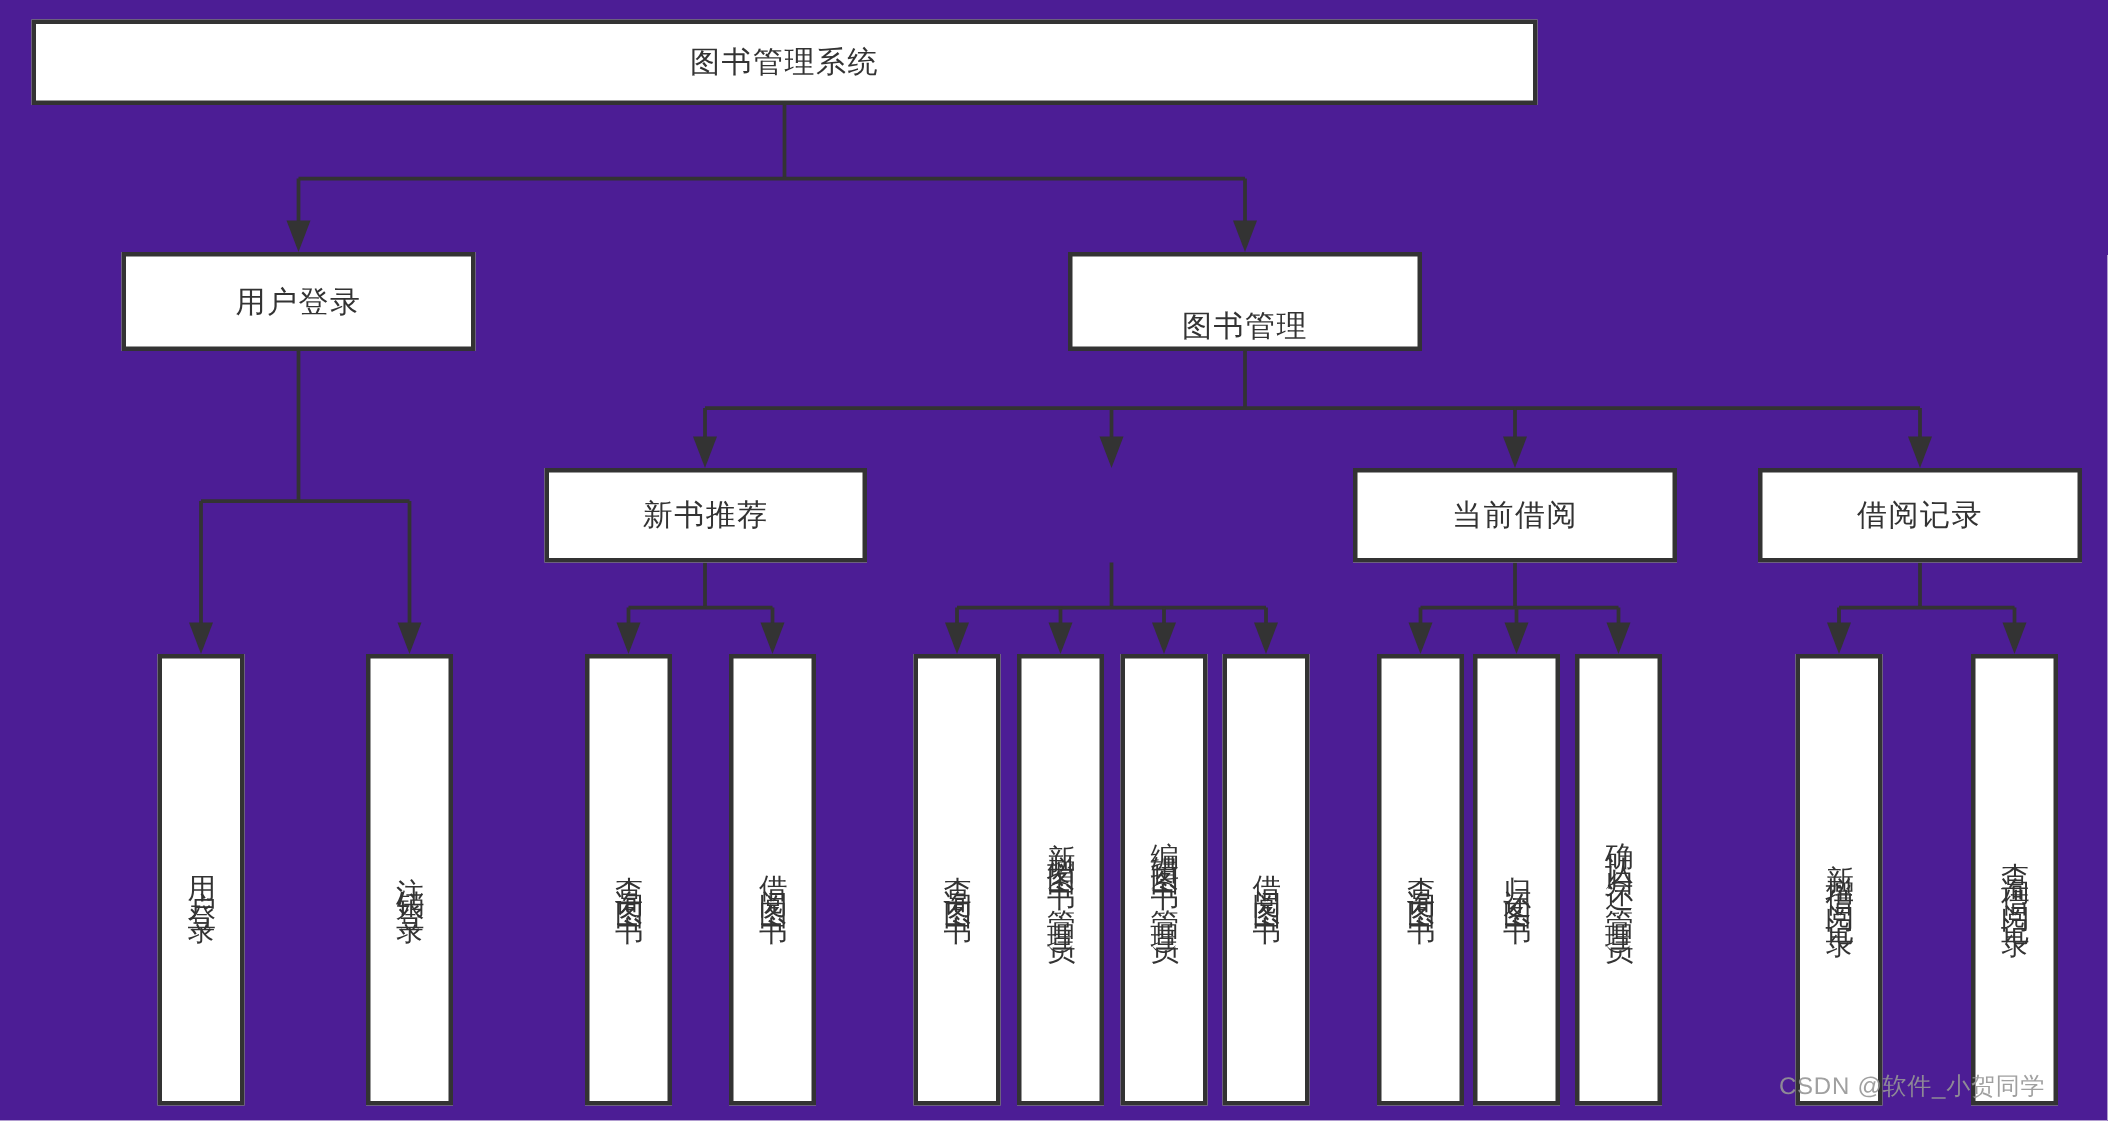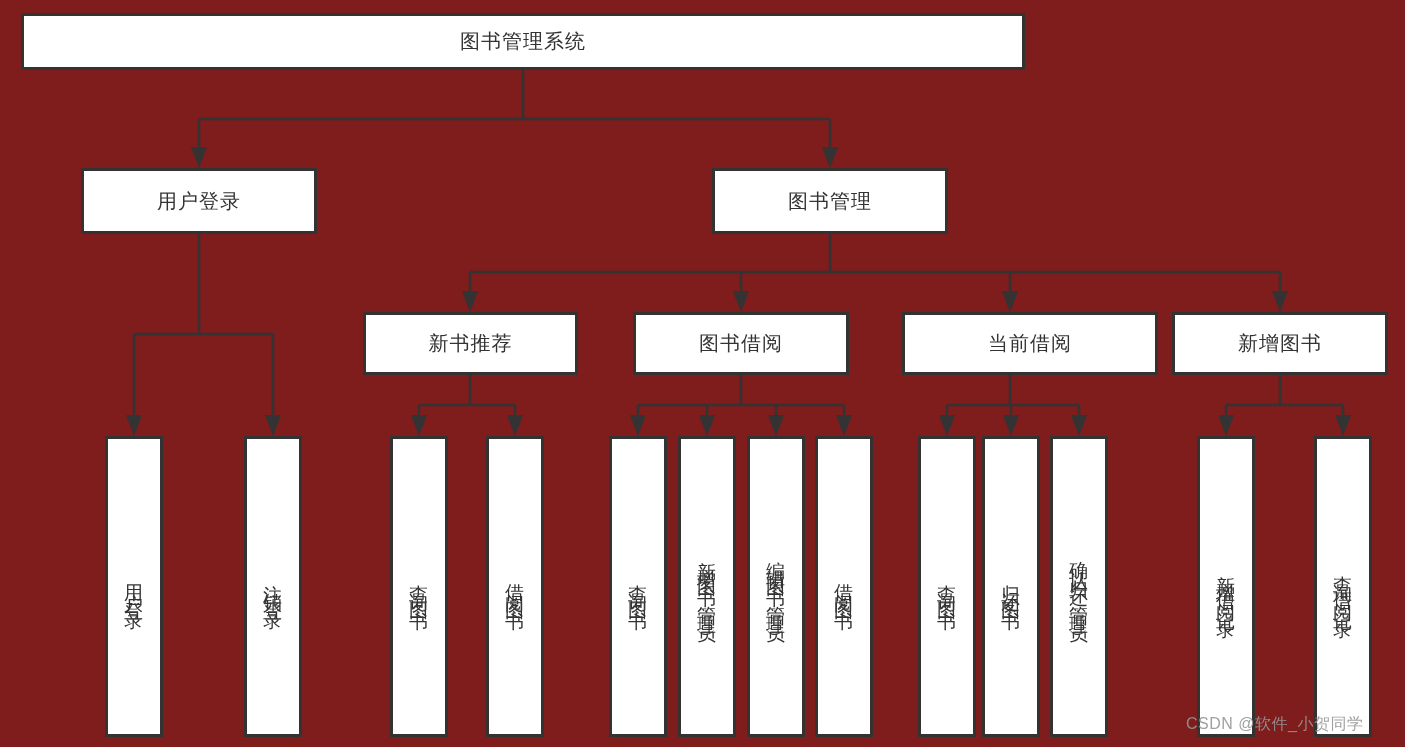--- a/index.html
+++ b/index.html
@@ -1,20 +1,20 @@
 <!DOCTYPE html>
 <html><head>
 <meta charset="utf-8">
 <style>
   html, body { margin: 0; padding: 0; background: #ffffff; }
   #canvas {
     position: relative;
     width: 1405px;
     height: 747px;
-    background: #7f1d1d;
+    background: #4c1d95;
     font-family: "Liberation Sans", sans-serif;
     color: #333333;
     overflow: hidden;
   }
   #connectors {
     position: absolute;
     left: 0; top: 0;
     width: 1405px; height: 747px;
   }
   .node {
@@ -135,35 +135,32 @@
     </g>
   </svg>
 
   <div class="node" style="left:21px; top:13px; width:1004px; height:57px;">
     <span>图书管理系统</span>
   </div>
 
   <div class="node" style="left:81px; top:168px; width:236px; height:66px;">
     <span>用户登录</span>
   </div>
-  <div class="node" style="left:712px; top:168px; width:236px; height:66px;">
+  <div class="node" style="left:712px; top:168px; width:236px; height:66px;align-items:flex-end;">
     <span>图书管理</span>
   </div>
 
   <div class="node" style="left:363px; top:312px; width:215px; height:63px;font-family:Liberation Serif, serif;">
     <span>新书推荐</span>
   </div>
-  <div class="node" style="left:633px; top:312px; width:216px; height:63px;">
-    <span>图书借阅</span>
-  </div>
-  <div class="node" style="left:902px; top:312px; width:256px; height:63px;">
+  <div class="node" style="left:902px; top:312px; width:216px; height:63px;">
     <span>当前借阅</span>
   </div>
   <div class="node" style="left:1172px; top:312px; width:216px; height:63px;">
-    <span>新增图书</span>
+    <span>借阅记录</span>
   </div>
 
   <div class="leaf" style="left:105px;">
     <span class="vtext">用户登录</span>
   </div>
   <div class="leaf" style="left:244px;">
     <span class="vtext">注销登录</span>
   </div>
 
   <div class="leaf" style="left:390px;">

